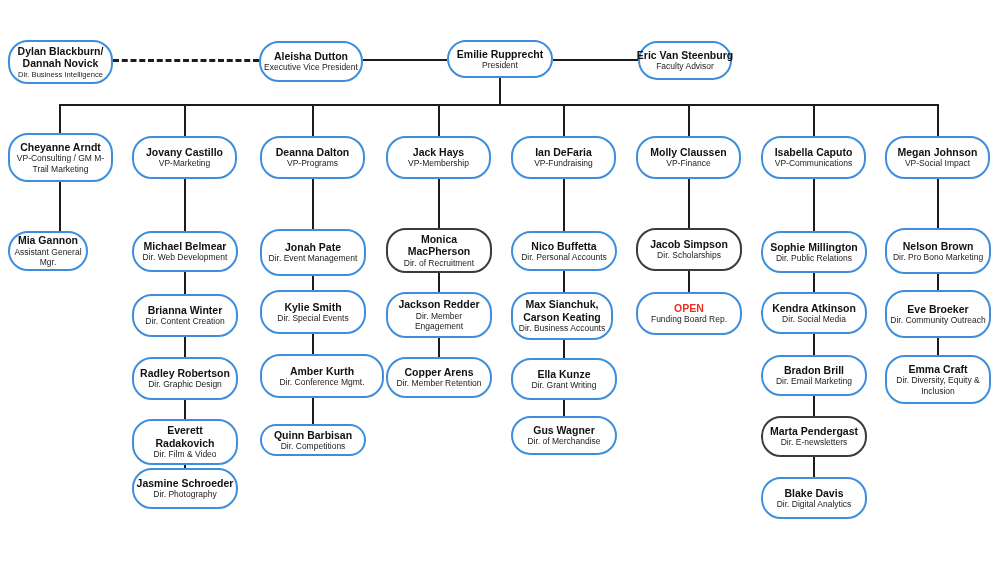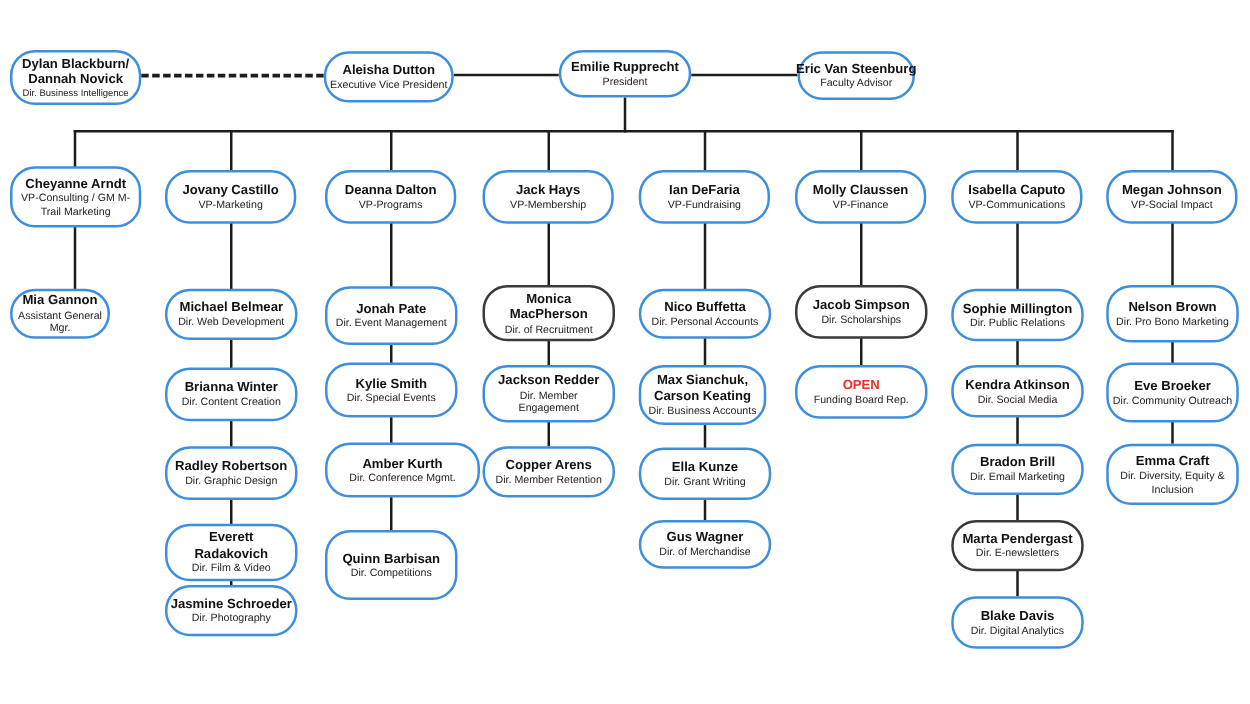--- a/index.html
+++ b/index.html
@@ -124,21 +124,21 @@
     <div class="tt">Dir. Event Management</div>
   </div>
   <div class="node" style="left:260px;top:290px;width:106px;height:44px">
     <div class="nm">Kylie Smith</div>
     <div class="tt">Dir. Special Events</div>
   </div>
   <div class="node" style="left:260px;top:354px;width:124px;height:44px">
     <div class="nm">Amber Kurth</div>
     <div class="tt">Dir. Conference Mgmt.</div>
   </div>
-  <div class="node" style="left:260px;top:424px;width:106px;height:56px">
+  <div class="node" style="left:260px;top:424px;width:106px;height:32px">
     <div class="nm">Quinn Barbisan</div>
     <div class="tt">Dir. Competitions</div>
   </div>
 
   <div class="node dark" style="left:386px;top:228px;width:106px;height:45px">
     <div class="nm wrap">Monica MacPherson</div>
     <div class="tt">Dir. of Recruitment</div>
   </div>
   <div class="node" style="left:386px;top:292px;width:106px;height:46px">
     <div class="nm">Jackson Redder</div>

